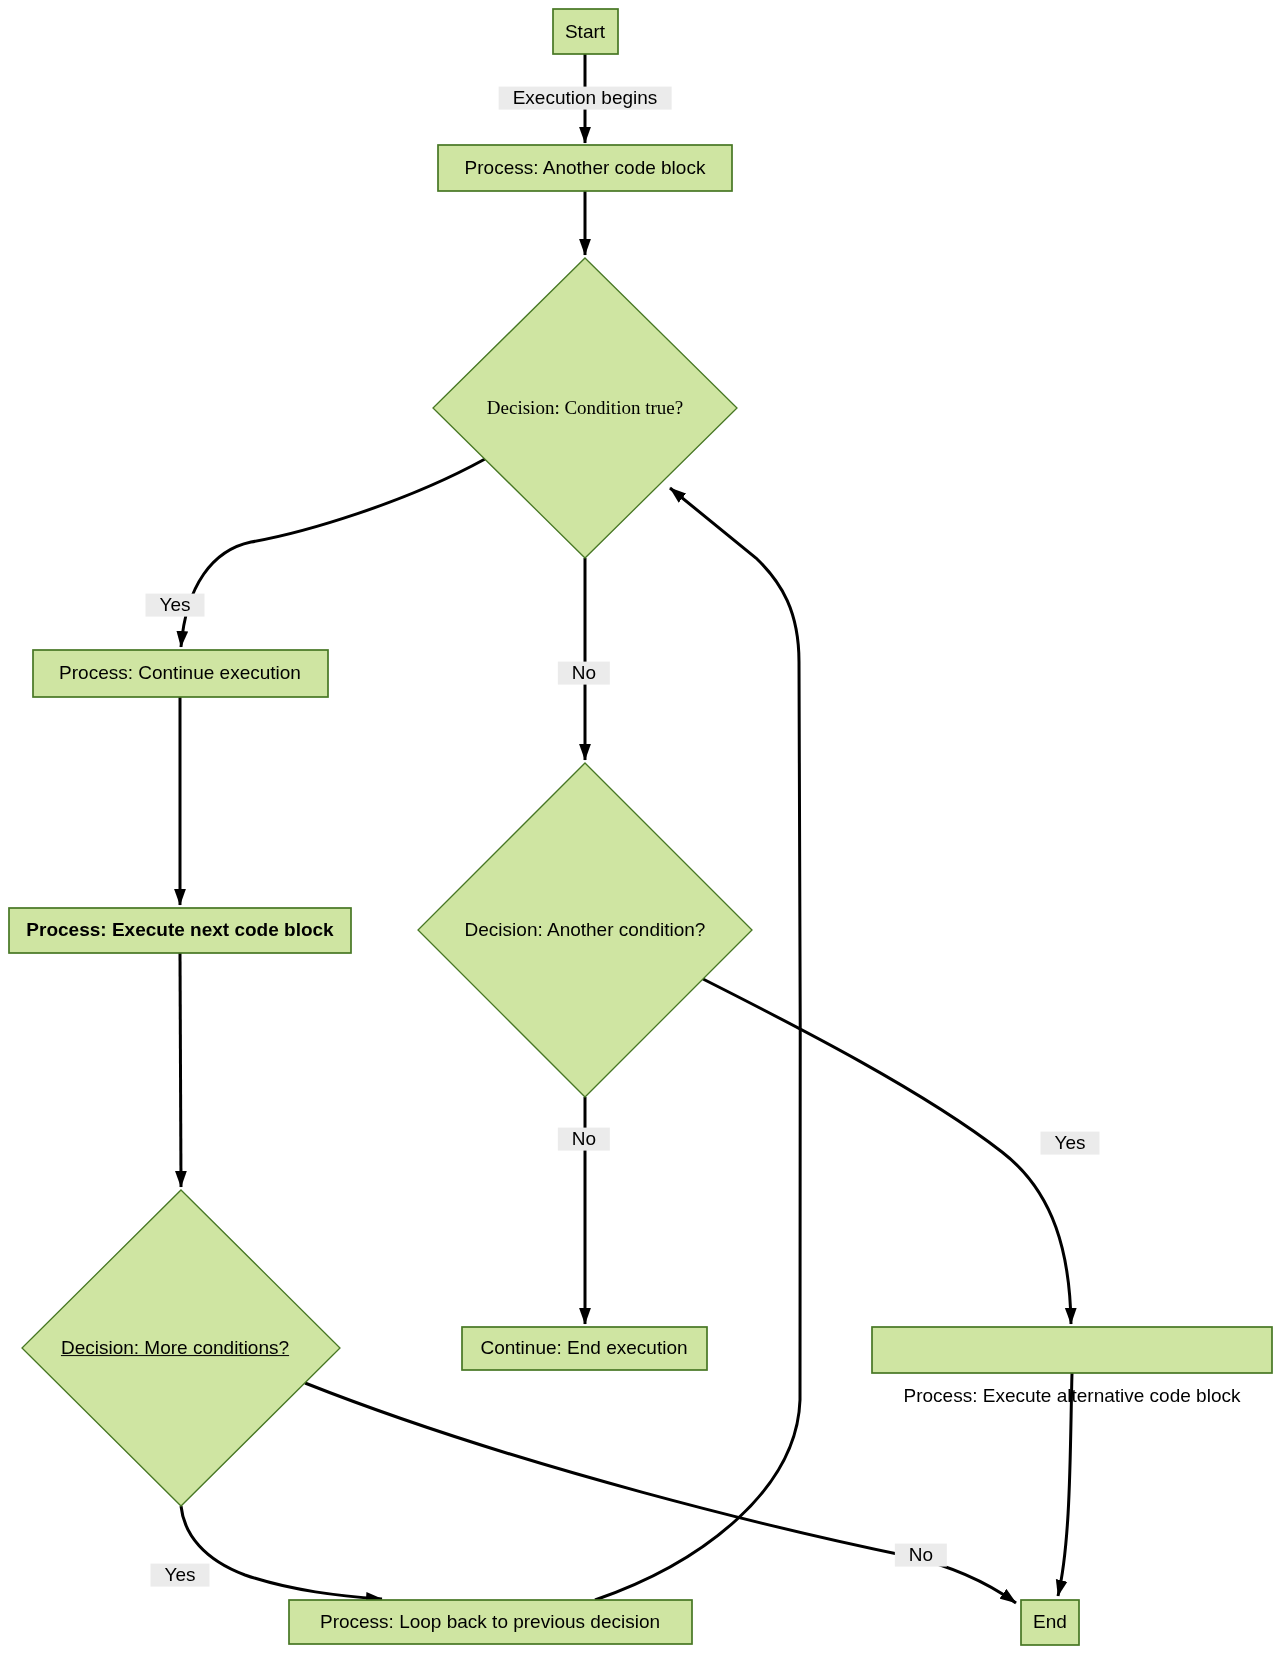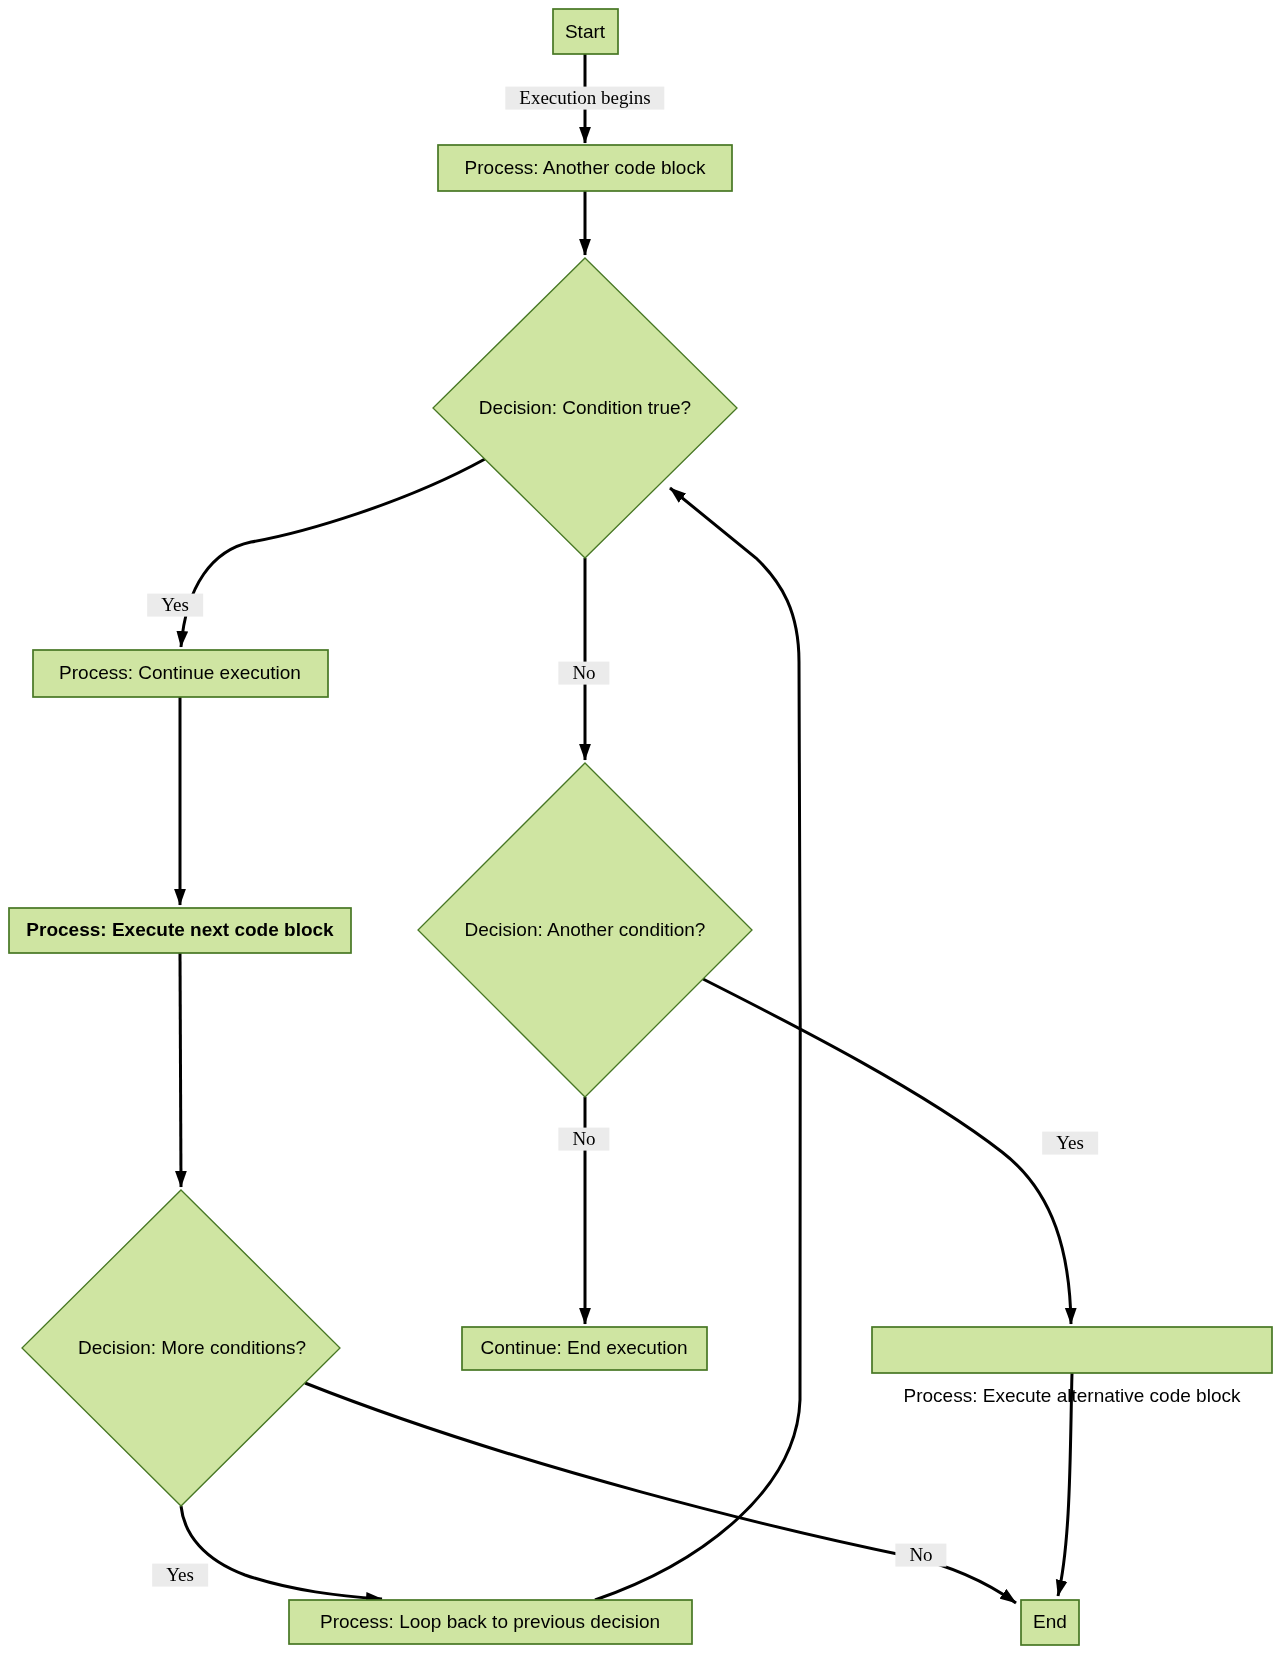--- a/index.html
+++ b/index.html
@@ -27,21 +27,20 @@
   }
   .edge-label {
     position: absolute;
     transform: translate(-50%, -50%);
     font-size: 19px;
     line-height: 1.2;
     color: #000000;
     background: #ebebeb;
     padding: 0 14px;
     white-space: nowrap;
-    font-family: Liberation Serif, serif;
   }
 </style>
 </head>
 <body>
 
 <div id="canvas">
 
   <svg width="1280" height="1656" viewBox="0 0 1280 1656">
     <defs>
       <marker id="arrow" viewBox="0 0 17 13" refX="16" refY="6.5" markerWidth="17" markerHeight="13" markerUnits="userSpaceOnUse" orient="auto">
@@ -74,25 +73,25 @@
       <polygon class="node-diamond" points="181,1190 340,1348 181,1506 22,1348"></polygon>
       <rect class="node-rect" x="462" y="1327" width="245" height="43"></rect>
       <rect class="node-rect" x="872" y="1327" width="400" height="46"></rect>
       <rect class="node-rect" x="289" y="1600" width="403" height="44"></rect>
       <rect class="node-rect" x="1021" y="1600" width="58" height="45"></rect>
     </g>
   </svg>
 
   <div class="node-label" style="left:585px; top:32px;">Start</div>
   <div class="node-label" style="left:585px; top:168px;">Process: Another code block</div>
-  <div class="node-label" style="left:585px; top:408px;">Decision: Condition true?</div>
+  <div class="node-label" style="left:585px; top:408px;font-family:Liberation Serif, serif;">Decision: Condition true?</div>
   <div class="node-label" style="left:180px; top:673px;text-align:right;">Process: Continue execution</div>
   <div class="node-label" style="left:585px; top:930px;">Decision: Another condition?</div>
   <div class="node-label" style="left:180px; top:930px;font-weight:bold;">Process: Execute next code block</div>
-  <div class="node-label" style="left:192px; top:1348px;">Decision: More conditions?</div>
+  <div class="node-label" style="left:175px; top:1348px;text-decoration:underline;">Decision: More conditions?</div>
   <div class="node-label" style="left:584px; top:1348px;">Continue: End execution</div>
   <div class="node-label" style="left:1072px; top:1396px;">Process: Execute alternative code block</div>
   <div class="node-label" style="left:490px; top:1622px;">Process: Loop back to previous decision</div>
   <div class="node-label" style="left:1050px; top:1622px;">End</div>
 
   <div class="edge-label" style="left:585px; top:98px;">Execution begins</div>
   <div class="edge-label" style="left:175px; top:605px;">Yes</div>
   <div class="edge-label" style="left:584px; top:673px;">No</div>
   <div class="edge-label" style="left:584px; top:1139px;">No</div>
   <div class="edge-label" style="left:1070px; top:1143px;">Yes</div>

